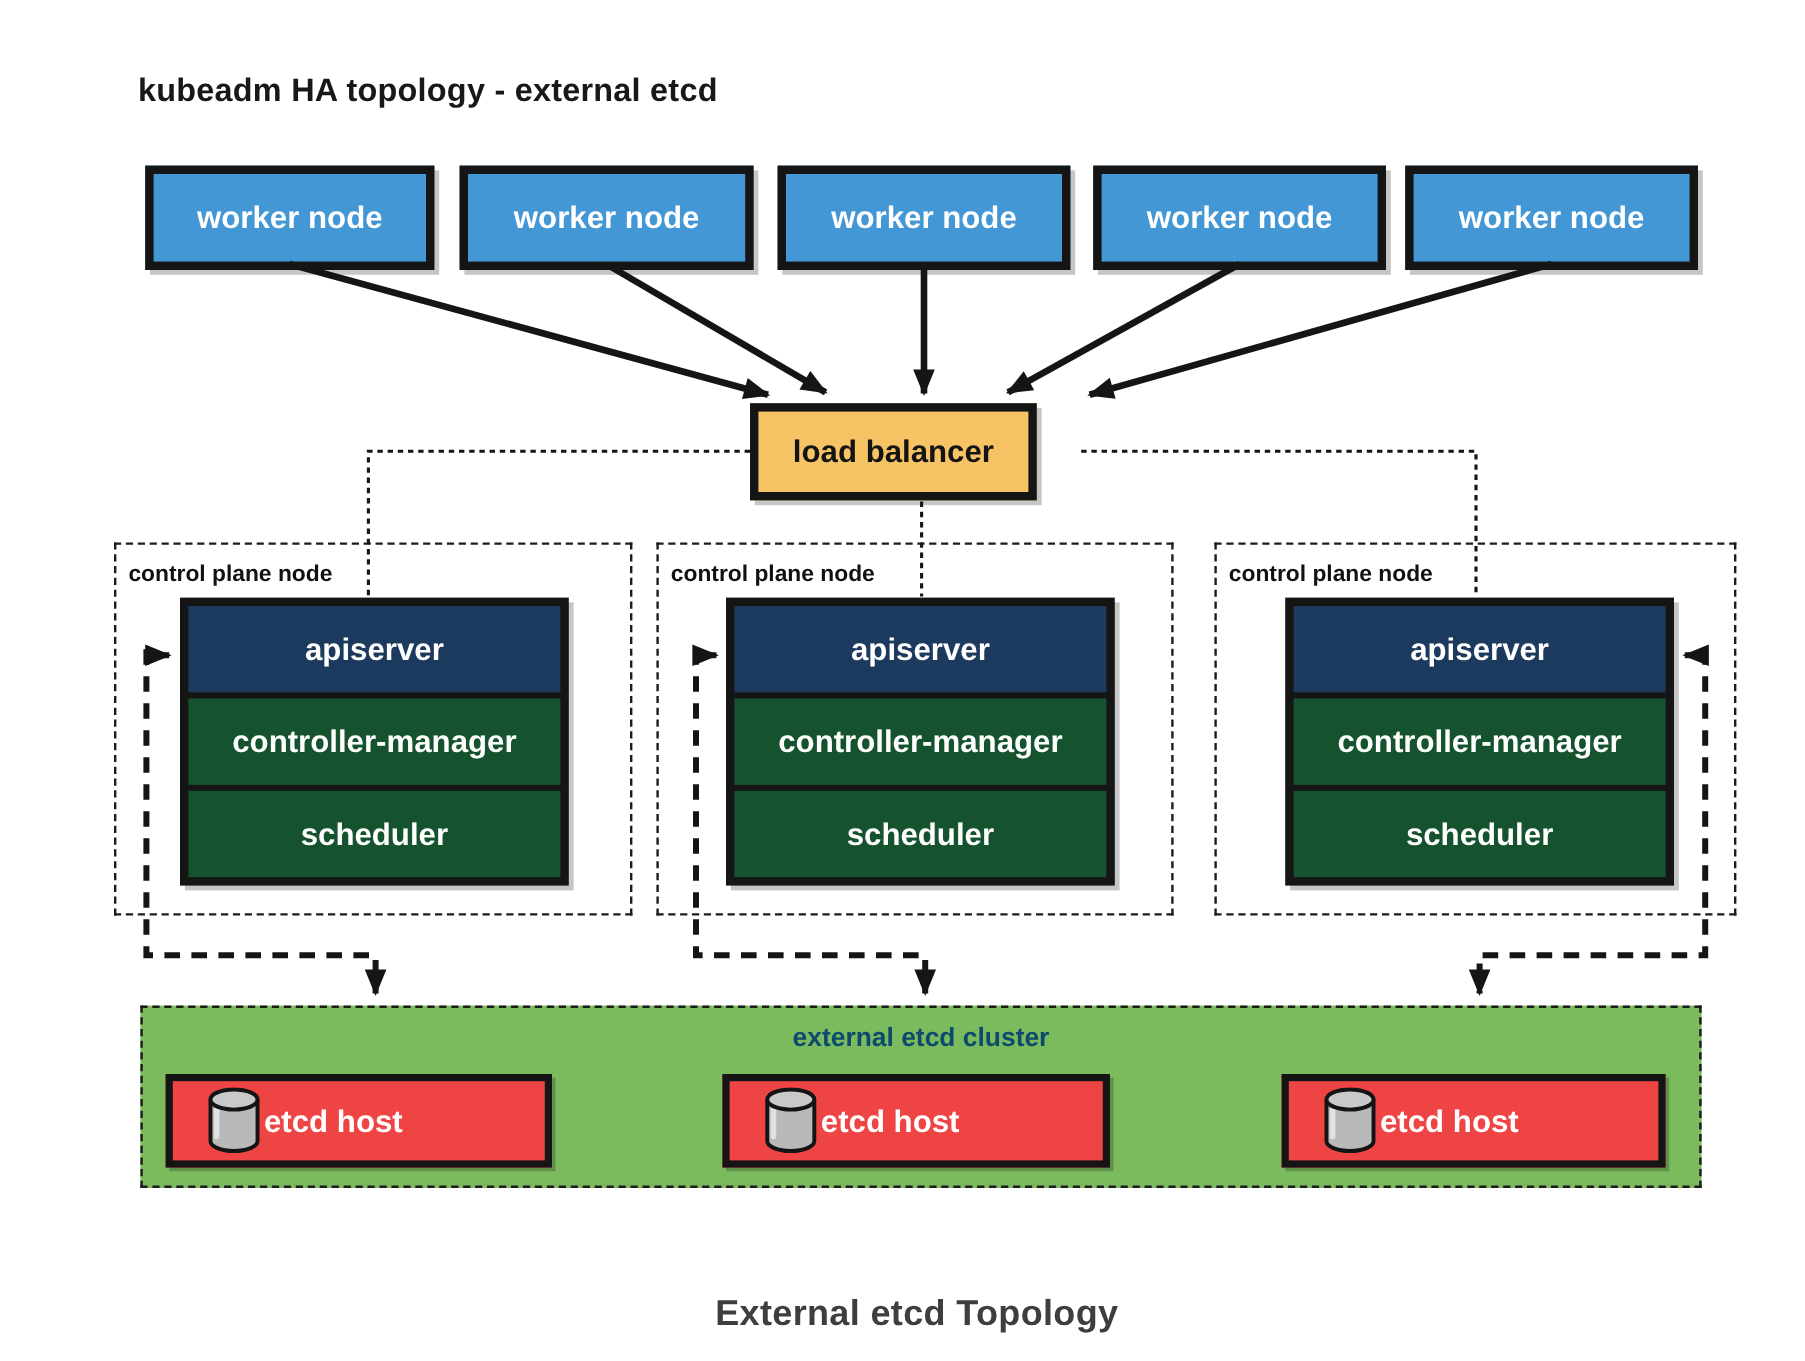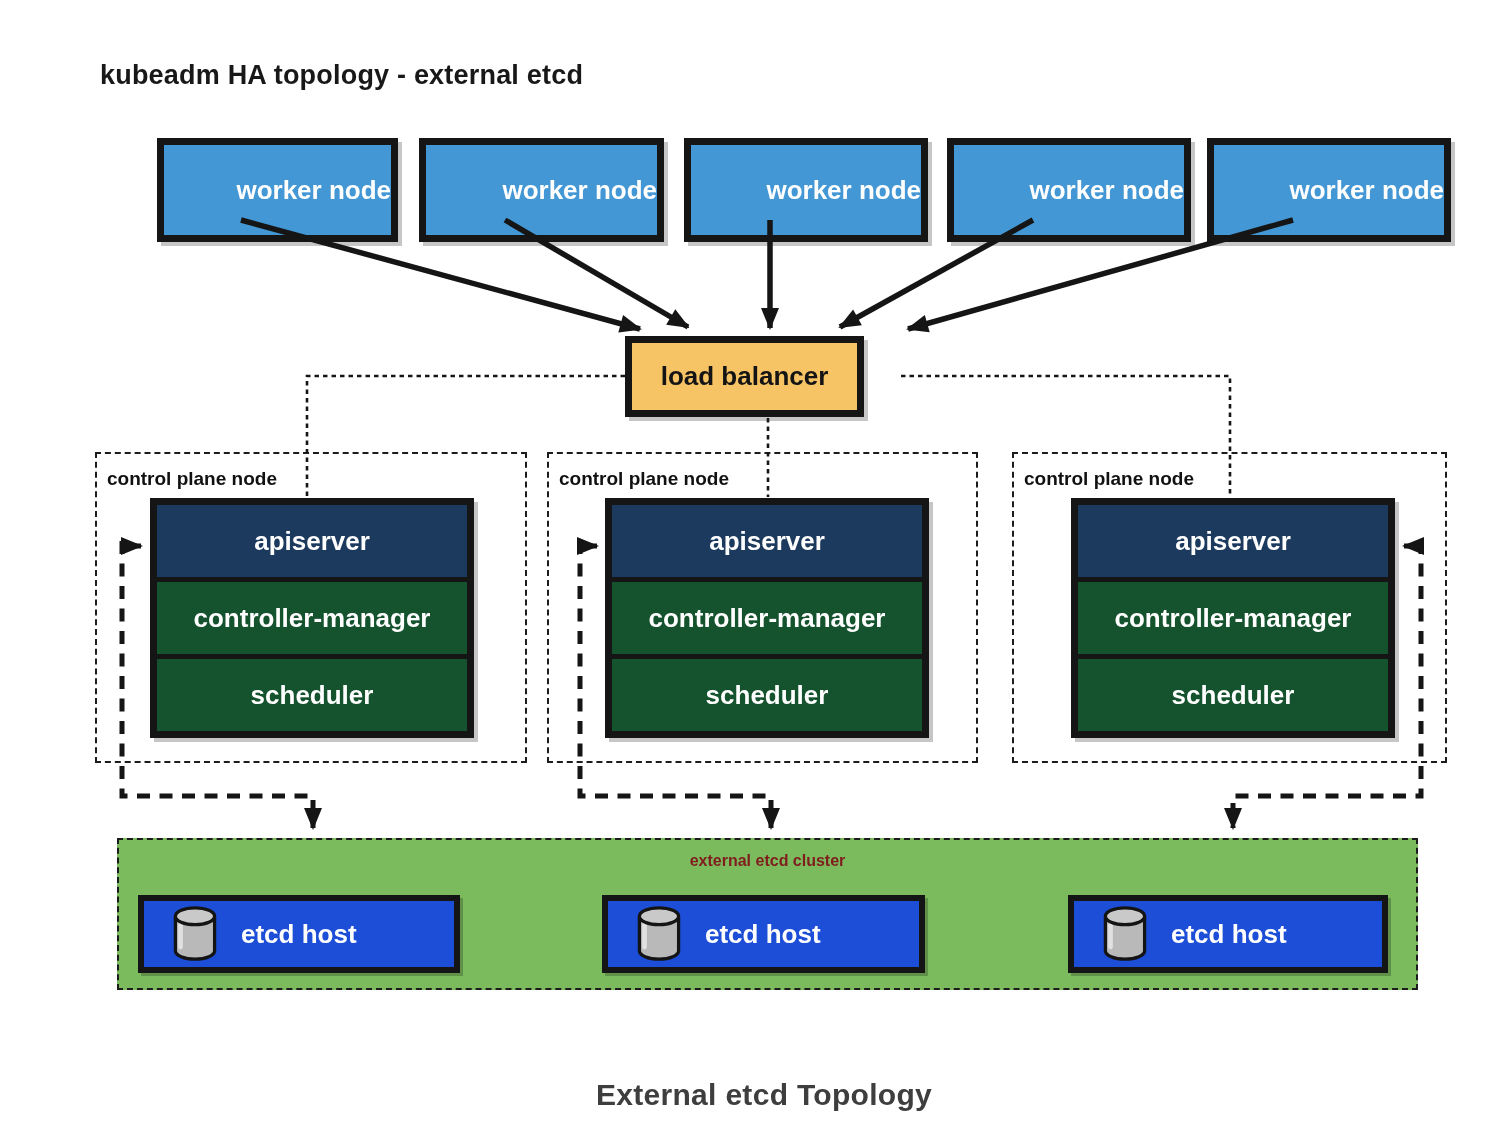--- a/index.html
+++ b/index.html
@@ -1,28 +1,28 @@
 <!DOCTYPE html>
 <html><head>
 <meta charset="utf-8">
 <style>
   html,body{margin:0;padding:0;background:#ffffff;}
   .canvas{
     position:relative;width:1504px;height:1134px;background:#ffffff;overflow:hidden;
     font-family:"Liberation Sans","DejaVu Sans",sans-serif;
   }
   .title{
-    position:absolute;left:100px;top:60px;font-size:27px;font-weight:700;color:#181818;letter-spacing:.2px;
+    position:absolute;left:115px;top:60px;font-size:27px;font-weight:700;color:#181818;letter-spacing:.2px;
   }
   
   .worker{
-    position:absolute;top:138px;height:104px;box-sizing:border-box;
+    position:absolute;top:138px;height:87px;box-sizing:border-box;
     background:#4397d4;border:7px solid #151515;box-shadow:4px 4px 0 #c6c6c6;
-    display:flex;align-items:center;justify-content:flex-end;
-    color:#ffffff;font-size:26px;font-weight:600;margin-left:36px;
+    display:flex;align-items:center;justify-content:center;
+    color:#ffffff;font-size:26px;font-weight:600;
   }
   .w1{left:121px;width:241px}.w2{left:383px;width:245px}.w3{left:648px;width:244px}
   .w4{left:911px;width:244px}.w5{left:1171px;width:244px}
   
   .lb{
     position:absolute;left:625px;top:336px;width:239px;height:81px;box-sizing:border-box;
     background:#f6c365;border:7px solid #151515;box-shadow:4px 4px 0 #c6c6c6;
     display:flex;align-items:center;justify-content:center;
     color:#141414;font-size:26px;font-weight:600;
   }
@@ -47,26 +47,26 @@
   }
   .row-apiserver{background:#1c3a5e}
   .row-blue{background:#14532d}
   
   .cluster{
     position:absolute;left:117px;top:838px;width:1301px;height:152px;box-sizing:border-box;
     background:#7cba5e;border:2px dashed #1c1c1c;
   }
   .cluster-label{
     position:absolute;left:0;right:0;top:12px;text-align:center;
-    font-size:16px;font-weight:700;color:#7f1d1d;
+    font-size:22px;font-weight:700;color:#0c4a6e;
   }
   .host{
     position:absolute;top:55px;height:78px;box-sizing:border-box;
-    background:#1d4ed8;border:6px solid #151515;box-shadow:3px 3px 0 rgba(0,0,0,.22);
-    display:flex;align-items:center;padding-left:26px;gap:21px;
+    background:#ef4444;border:6px solid #151515;box-shadow:3px 3px 0 rgba(0,0,0,.22);
+    display:flex;align-items:center;padding-left:26px;
     color:#ffffff;font-size:26px;font-weight:600;
   }
   .h1{left:19px;width:322px}.h2{left:483px;width:323px}.h3{left:949px;width:320px}
   .db-icon{flex:0 0 auto;display:block}
   
   .caption{
     position:absolute;left:0;right:0;top:1078px;text-align:center;
     font-size:30px;font-weight:700;color:#3e3e3e;letter-spacing:.3px;margin-left:24px;
   }
   

